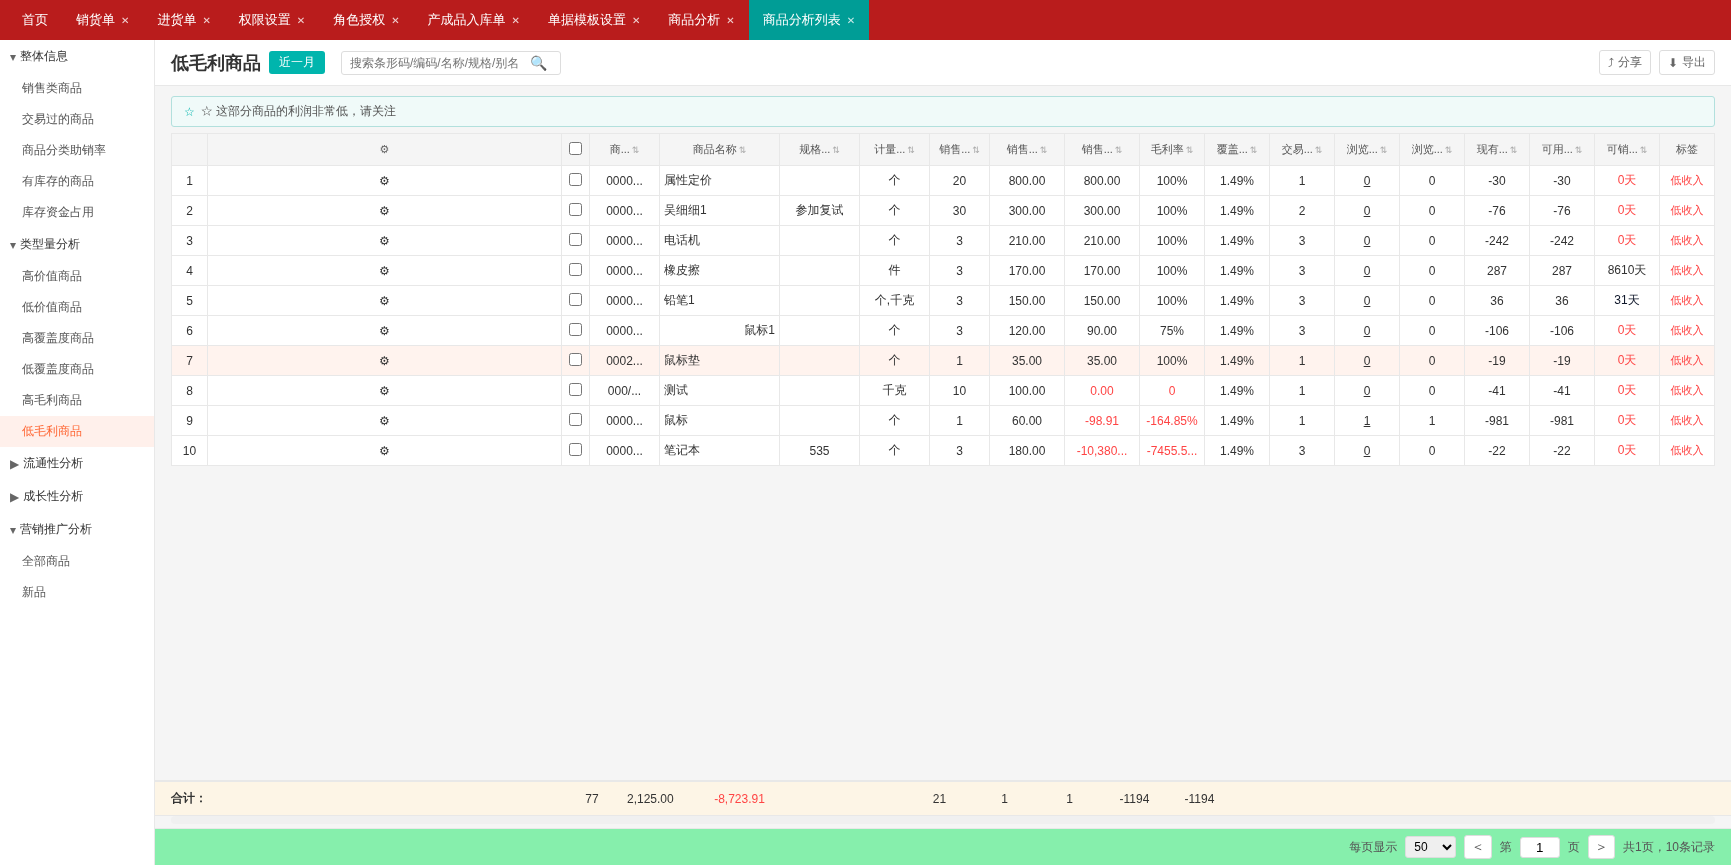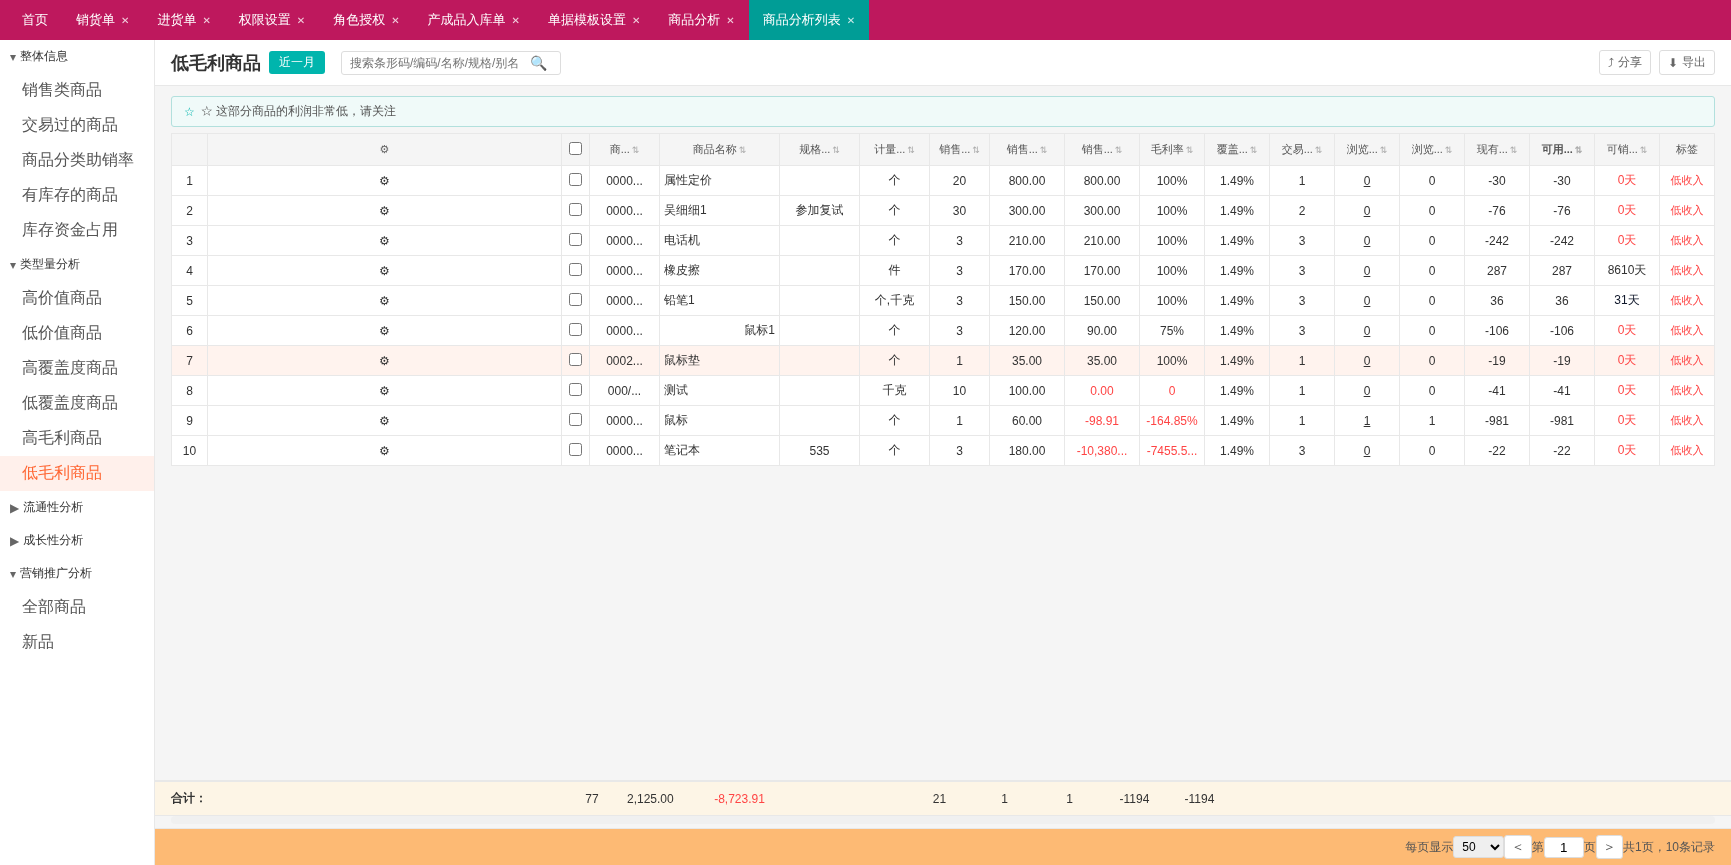--- a/index.html
+++ b/index.html
@@ -1,31 +1,31 @@
 <!DOCTYPE html>
 <html><head>
   <meta charset="utf-8">
   <style>
     * { margin: 0; padding: 0; box-sizing: border-box; }
     body { font-family: 'Microsoft YaHei', Arial, sans-serif; font-size: 12px; background: #f5f5f5; color: #333; width: 1731px; min-height: 865px; overflow-x: hidden; }
 
     
-    .top-nav { background: #be185d; display: flex; align-items: center; height: 40px; padding: 0 8px; }
+    .top-nav { background: #b91c1c; display: flex; align-items: center; height: 40px; padding: 0 8px; }
     .nav-item { color: #fff; padding: 0 14px; height: 40px; display: flex; align-items: center; cursor: pointer; font-size: 13px; white-space: nowrap; }
     .nav-item.active { background: #009d96; }
     .nav-item .close-x { margin-left: 6px; font-size: 10px; opacity: 0.8; }
 
     
     .layout { display: flex; height: calc(865px - 40px); }
 
     
     .sidebar { width: 155px; background: #fff; border-right: 1px solid #e8e8e8; flex-shrink: 0; overflow-y: auto; }
     .sidebar-section-header { display: flex; align-items: center; padding: 8px 10px; color: #333; font-size: 12px; cursor: pointer; }
     .sidebar-section-header .arrow { margin-right: 4px; color: #666; }
-    .sidebar-item { padding: 7px 12px 7px 22px; cursor: pointer; color: #555; font-size: 16px; }
+    .sidebar-item { padding: 7px 12px 7px 22px; cursor: pointer; color: #555; font-size: 12px; }
     .sidebar-item.active { background: #fff0eb; color: #ff6633; }
 
     
     .main { flex: 1; display: flex; flex-direction: column; overflow: hidden; }
 
     
     .page-header { display: flex; align-items: center; padding: 10px 16px; background: #fff; border-bottom: 1px solid #e8e8e8; gap: 8px; }
     .page-title { font-size: 18px; font-weight: bold; color: #333; }
     .period-btn { background: #00b5ad; color: #fff; border: none; border-radius: 3px; padding: 3px 10px; font-size: 12px; cursor: pointer; }
     .search-box { display: flex; align-items: center; border: 1px solid #ddd; border-radius: 3px; padding: 3px 8px; margin-left: 8px; background: #fff; width: 220px; }
@@ -49,41 +49,41 @@
     .tag-low-income { color: #ff4444; font-size: 11px; }
     .underline-link { text-decoration: underline; cursor: pointer; color: #333; }
     .col-settings { cursor: pointer; color: #666; }
     .checkbox-cell { width: 24px; }
 
     
     .total-bar { background: #fdf5e6; border-top: 2px solid #e8e8e8; padding: 8px 16px; display: flex; align-items: center; font-size: 12px; color: #333; border-bottom: 1px solid #e8e8e8; }
     .total-label { margin-right: 16px; font-weight: bold; }
 
     
-    .bottom-bar { background: #fdba74; border-top: 1px solid #e8e8e8; padding: 6px 16px; display: flex; align-items: center; justify-content: flex-end; font-size: 12px; color: #555; }
+    .bottom-bar { background: #86efac; border-top: 1px solid #e8e8e8; padding: 6px 16px; display: flex; align-items: center; justify-content: flex-end; gap: 8px; font-size: 12px; color: #555; }
     .page-size-select { border: 1px solid #ddd; border-radius: 3px; padding: 2px 4px; font-size: 12px; }
     .page-nav-btn { background: #fff; border: 1px solid #ddd; border-radius: 3px; padding: 2px 6px; cursor: pointer; color: #555; }
 
     .th-with-sort { display: flex; align-items: center; justify-content: center; gap: 2px; }
     .col-num { width: 36px; }
     .col-check { width: 28px; }
     .col-code { width: 70px; }
     .col-name { width: 120px; }
     .col-spec { width: 80px; }
     .col-unit { width: 70px; }
     .col-sale-qty { width: 60px; }
     .col-sale-price { width: 75px; }
     .col-sale-profit { width: 75px; }
     .col-gross { width: 65px; }
     .col-cover { width: 65px; }
     .col-trade { width: 65px; }
     .col-browse1 { width: 65px; }
     .col-browse2 { width: 65px; }
     .col-stock { width: 65px; }
-    .col-avail { width: 65px; font-weight: bold; }
+    .col-avail { width: 65px; }
     .col-sellable { width: 65px; }
     .col-tag { width: 55px; text-align: right; }
 
     .red-text { color: #ff4444; }
     .green-text { color: #0f172a; }
   </style>
 </head>
 <body>
 
 <div class="top-nav">

